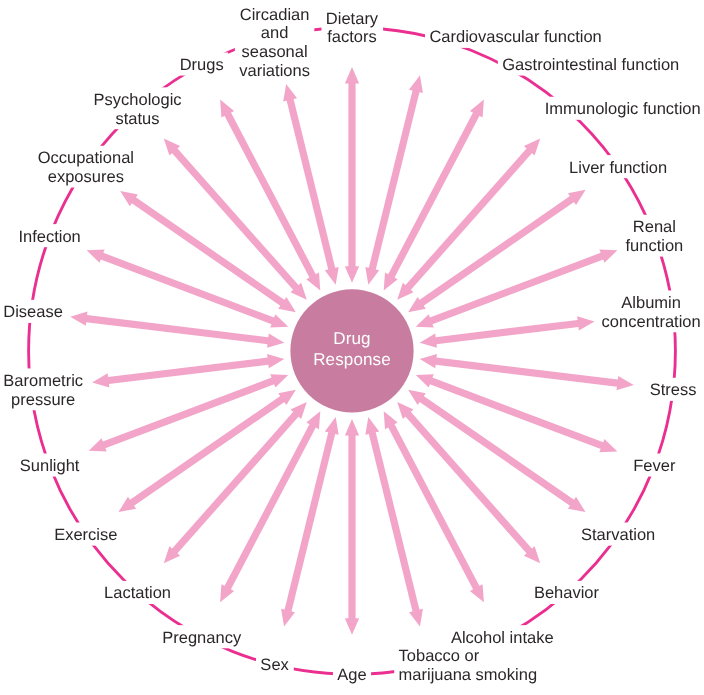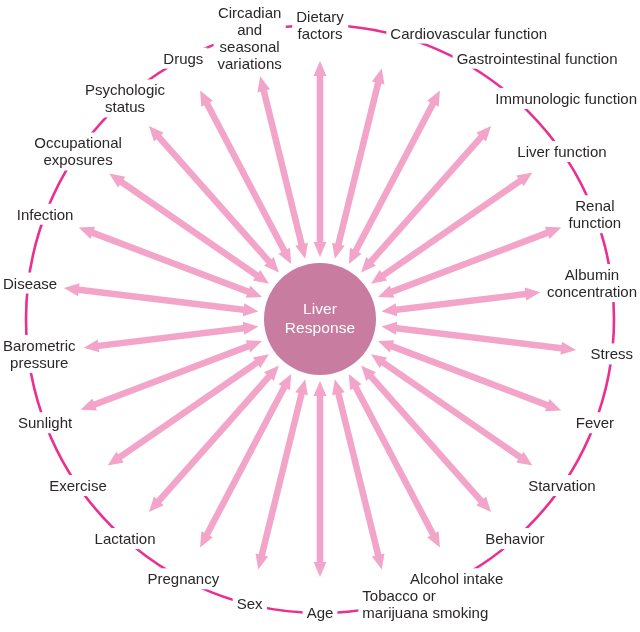--- a/index.html
+++ b/index.html
@@ -226,14 +226,14 @@
         <text x="28.143591015172092" y="354.4377839950649" text-anchor="middle" font-size="15" fill="#2b2728" font-family="&quot;Liberation Sans&quot;, sans-serif" transform="translate(11.122034072875977,0)"><tspan x="28.143591015172092" dy="-3.5">Barometric</tspan><tspan x="28.143591015172092" dy="17">pressure</tspan></text>
         <text x="28.143591015172092" y="283.56221600493524" text-anchor="middle" font-size="15" fill="#2b2728" font-family="&quot;Liberation Sans&quot;, sans-serif" transform="translate(1.9579734802246094,0)"><tspan x="28.143591015172092" dy="5">Disease</tspan></text>
         <text x="45.105224650488026" y="214.74616320949463" text-anchor="middle" font-size="15" fill="#2b2728" font-family="&quot;Liberation Sans&quot;, sans-serif"><tspan x="45.105224650488026" dy="5">Infection</tspan></text>
         <text x="78.04274342726512" y="151.98896446104004" text-anchor="middle" font-size="15" fill="#2b2728" font-family="&quot;Liberation Sans&quot;, sans-serif"><tspan x="78.04274342726512" dy="-3.5">Occupational</tspan><tspan x="78.04274342726512" dy="17">exposures</tspan></text>
         <text x="125.04193847720612" y="98.93784003769636" text-anchor="middle" font-size="15" fill="#2b2728" font-family="&quot;Liberation Sans&quot;, sans-serif"><tspan x="125.04193847720612" dy="-3.5">Psychologic</tspan><tspan x="125.04193847720612" dy="17">status</tspan></text>
         <text x="183.37138741913188" y="58.67592845795639" text-anchor="middle" font-size="15" fill="#2b2728" font-family="&quot;Liberation Sans&quot;, sans-serif"><tspan x="183.37138741913188" dy="5">Drugs</tspan></text>
         <text x="249.64119469945828" y="33.54310567674065" text-anchor="middle" font-size="15" fill="#2b2728" font-family="&quot;Liberation Sans&quot;, sans-serif" transform="translate(0,4.9568939208984375)"><tspan x="249.64119469945828" dy="-20.5">Circadian</tspan><tspan x="249.64119469945828" dy="17">and</tspan><tspan x="249.64119469945828" dy="17">seasonal</tspan><tspan x="249.64119469945828" dy="17">variations</tspan></text>
       </g>
       <circle cx="320" cy="319" r="56" fill="#c77ca0"></circle>
     </svg>
-  <div class="hub-label" style="color: rgb(255, 255, 255);">Liver Response</div>
+  <div class="hub-label" style="color: rgb(255, 255, 255);">Drug Response</div>
 </div>
 
 </body></html>

